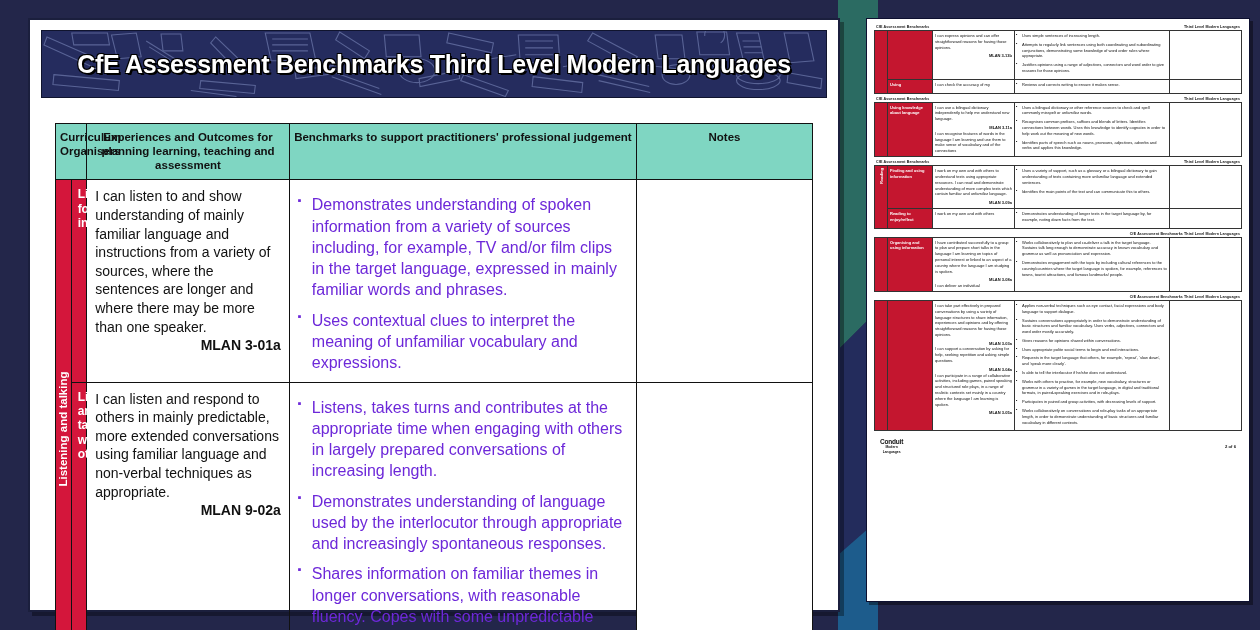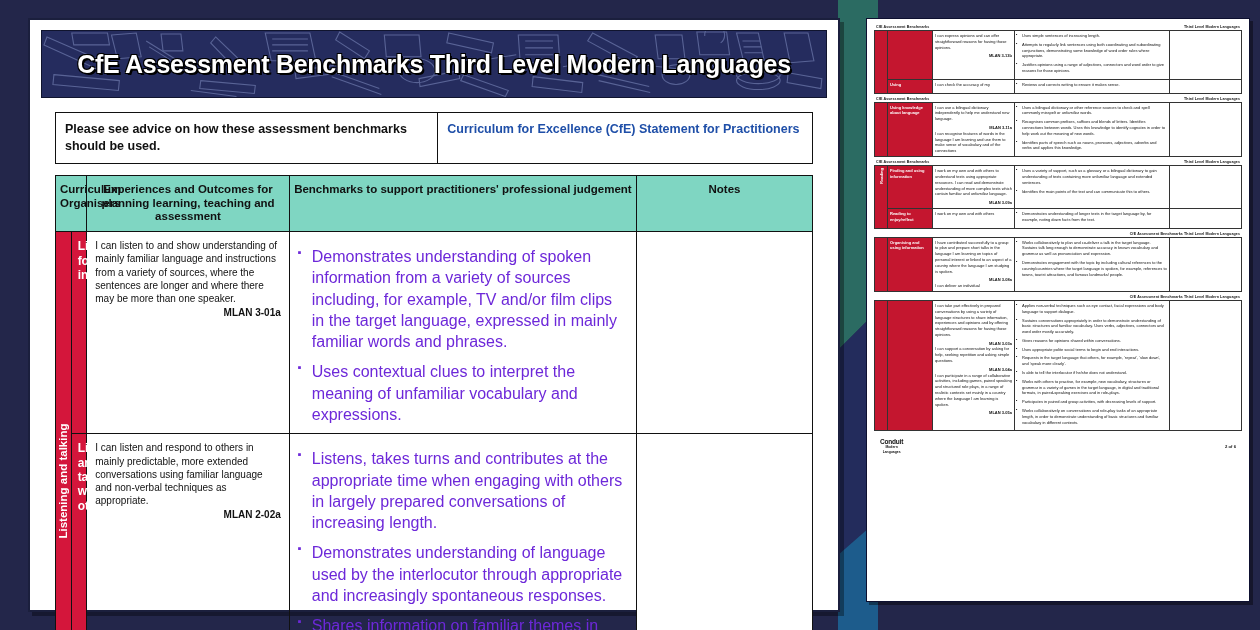--- a/index.html
+++ b/index.html
@@ -109,21 +109,21 @@
     transform: translate(-50%,-50%) rotate(-90deg);
     white-space: nowrap;
     color: #fff; font-weight: bold; font-size: 11.5px;
   }
   .cell-sub {
     background: #d4163b; color: #fff;
     font-weight: bold; font-size: 12px;
     padding: 7px 6px; line-height: 1.2;
   }
   .cell-eo {
-    padding: 7px 8px; font-size: 10px; color: #111; line-height: 1.33;
+    padding: 7px 8px; font-size: 14px; color: #111; line-height: 1.33;
   }
   .code { display: block; text-align: right; font-weight: bold; margin-top: 0; }
   .cell-bm { padding: 14px 9px 8px 6px; font-size: 16px; color: #6d28d9; }
   .cell-bm ul { list-style: none; }
   .cell-bm li { position: relative; padding-left: 16px; margin-bottom: 9px; line-height: 1.33; }
   .cell-bm li:last-child { margin-bottom: 0; }
   .cell-bm li::before {
     content: "\25AA"; position: absolute; left: 2px; top: -1px; font-size: 11px;
   }
   .cell-notes { background: #fff; }
@@ -229,26 +229,20 @@
           <path d="M440 30 L478 24"></path>
           <path d="M525 36 L560 30"></path>
           <path d="M605 34 L640 38"></path>
         </g>
       </svg>
       <div class="banner-title">CfE Assessment Benchmarks Third Level Modern Languages</div>
     </div>
 
     <table class="info-table">
       <tbody>
-      <tr>
-        <td class="c1">Please see advice on how these assessment benchmarks should be used.</td>
-        <td>
-          <span class="link">Curriculum for Excellence (CfE) Statement for Practitioners</span>
-        </td>
-      </tr>
     </tbody>
       </table>
 
     <table class="bm-table">
       <thead>
         <tr>
           <th class="col-rot" colspan="2">Curriculum Organisers</th>
           <th class="col-eo">Experiences and Outcomes for planning learning, teaching and assessment</th>
           <th class="col-bm">Benchmarks to support practitioners' professional judgement</th>
           <th class="col-notes">Notes</th>
@@ -271,21 +265,21 @@
               <li>Uses contextual clues to interpret the meaning of unfamiliar vocabulary and expressions.</li>
             </ul>
           </td>
           <td class="cell-notes col-notes"></td>
         </tr>
 
         <tr>
           <td class="cell-sub col-sub">Listening and talking with others</td>
           <td class="cell-eo col-eo">
             <span>I can listen and respond to others in mainly predictable, more extended conversations using familiar language and non-verbal techniques as appropriate.</span>
-            <span class="code">MLAN 2-02a</span>
+            <span class="code">MLAN 9-02a</span>
           </td>
           <td class="cell-bm col-bm">
             <ul>
               <li>Listens, takes turns and contributes at the appropriate time when engaging with others in largely prepared conversations of increasing length.</li>
               <li>Demonstrates understanding of language used by the interlocutor through appropriate and increasingly spontaneous responses.</li>
               <li>Shares information on familiar themes in longer conversations, with reasonable fluency. Copes with some unpredictable language from the interlocutor. Uses fuller sentences.</li>
             </ul>
           </td>
           <td class="cell-notes col-notes"></td>
         </tr>

